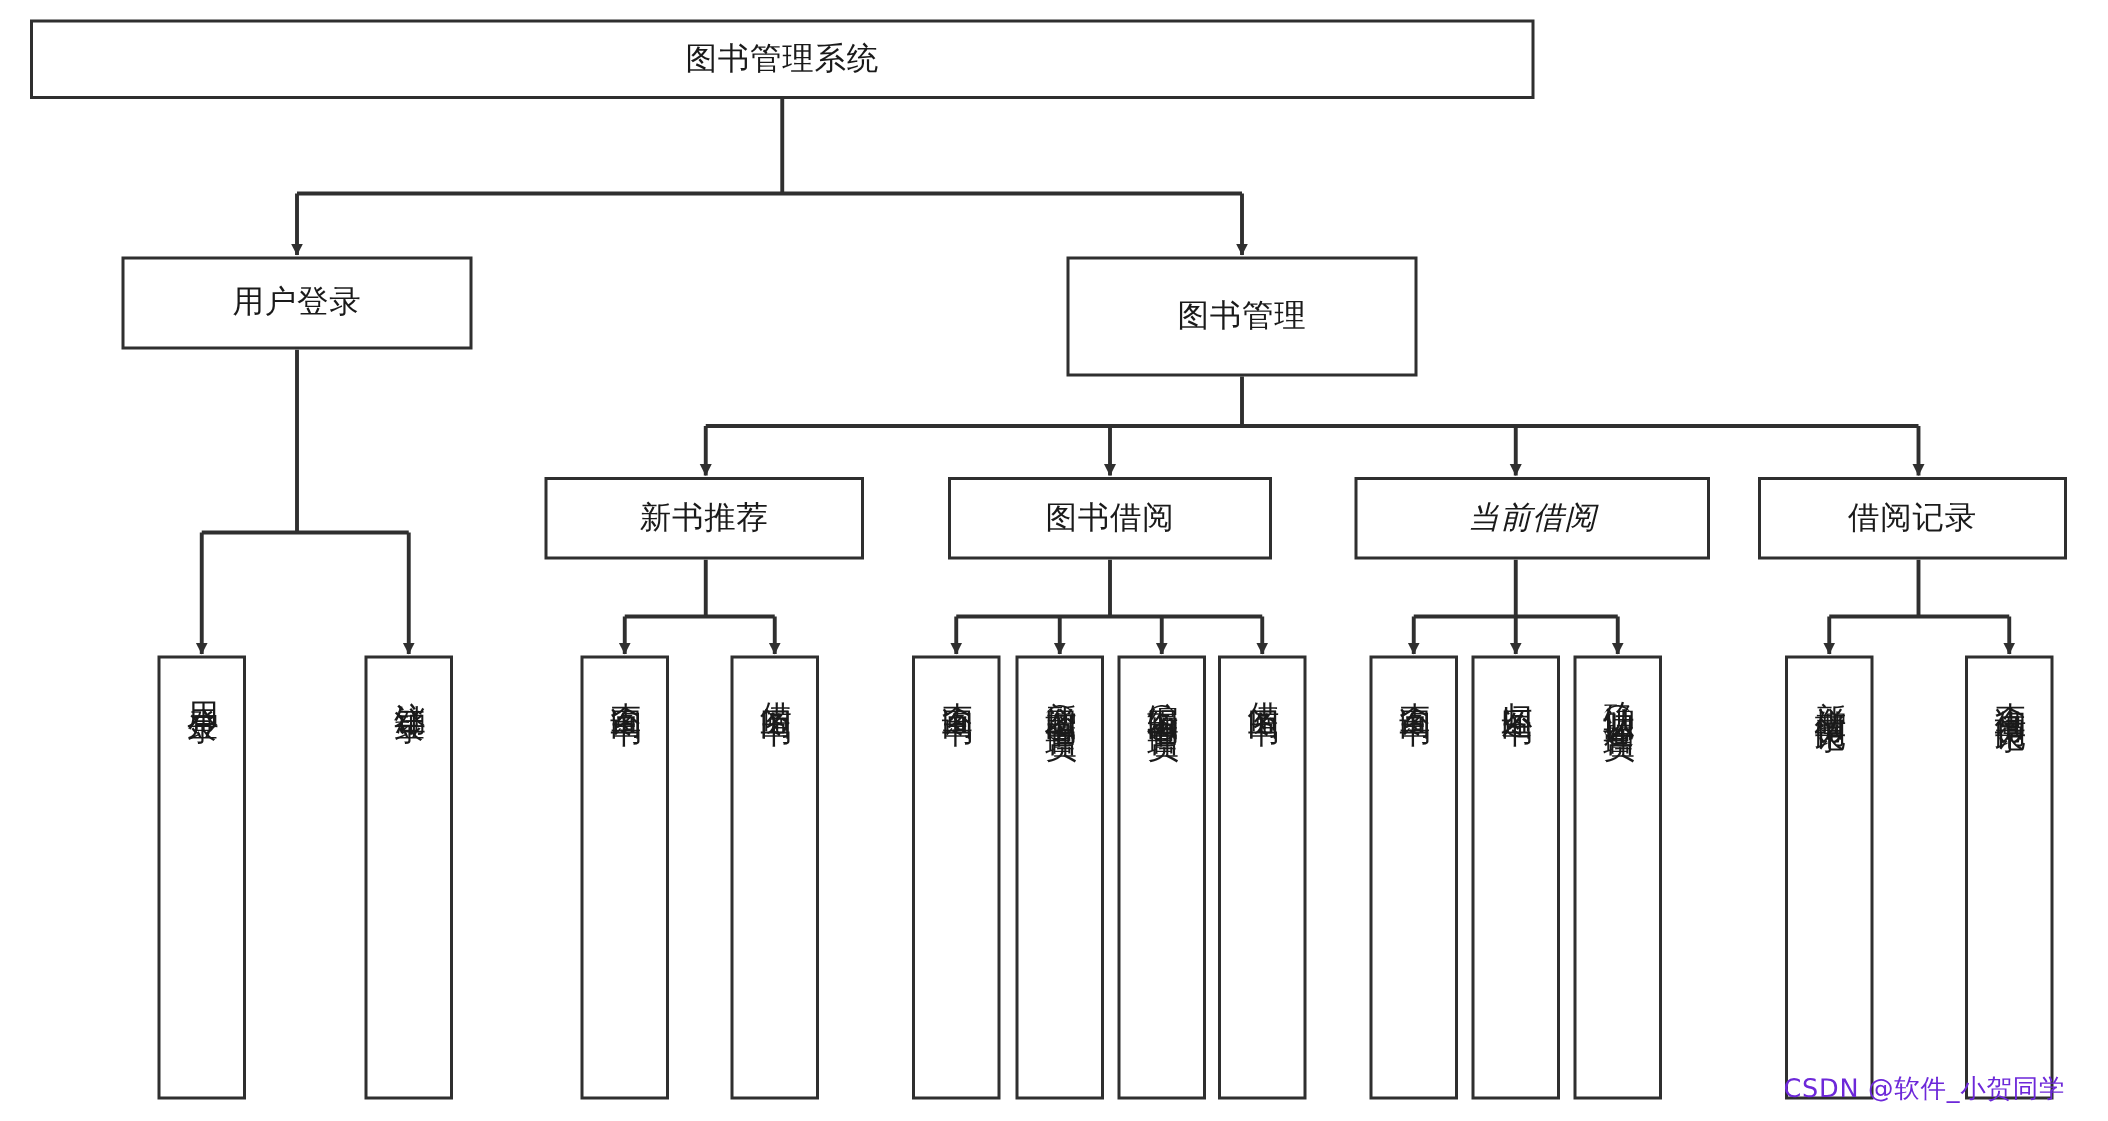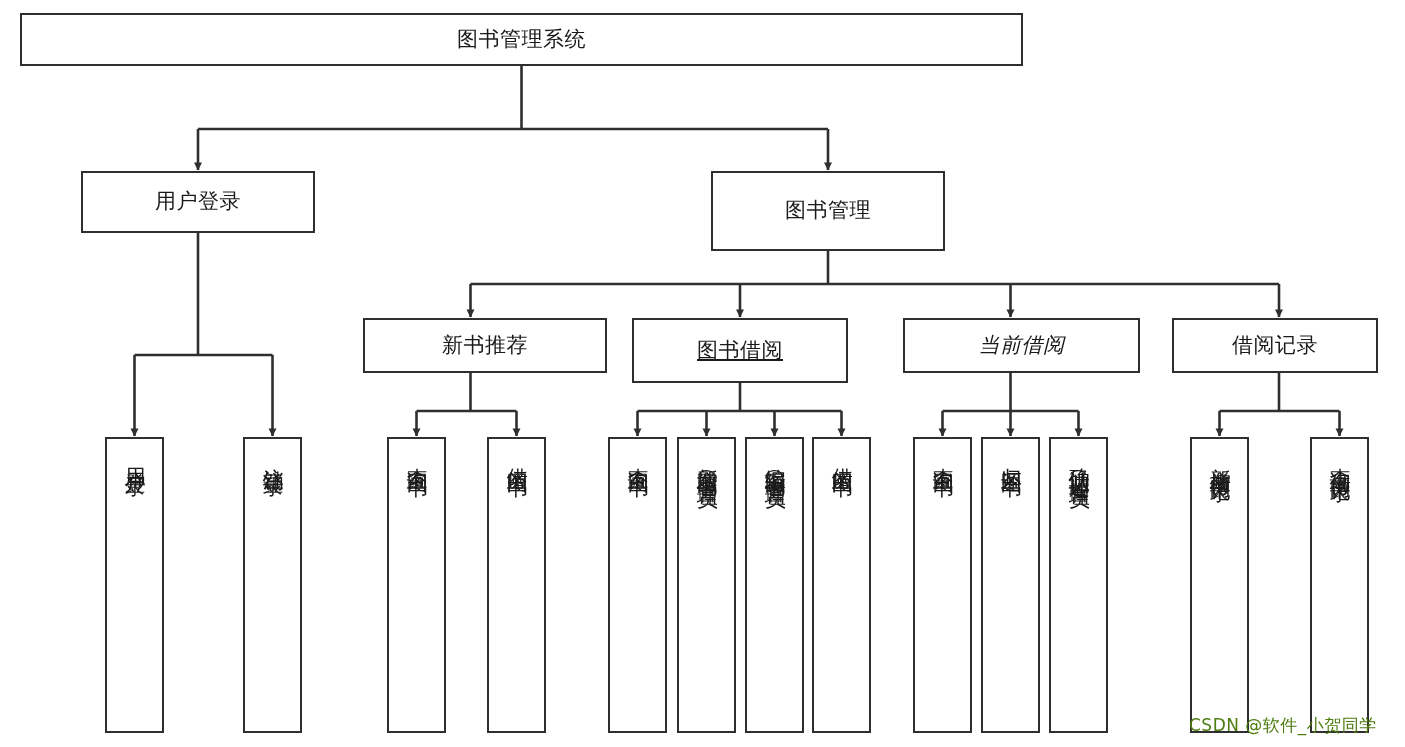--- a/index.html
+++ b/index.html
@@ -53,21 +53,21 @@
   }
   .node.vertical .label {
     writing-mode: vertical-rl;
     text-orientation: upright;
     font-size: 21px;
     letter-spacing: 3px;
     white-space: nowrap;
   }
   #watermark {
     position: absolute;
-    color: #4d7c0f;
+    color: #6d28d9;
     font-size: 17px;
     white-space: nowrap;
     letter-spacing: 0.5px;
     left: 1189px;
     top: 714px;
   }
 </style>
 </head>
 <body>
 
@@ -119,24 +119,24 @@
   <div id="node-layer">
       <div class="node horizontal" style="left: 20px; top: 13px; width: 1003px; height: 53px;">
         <span class="label">图书管理系统</span>
       </div>
       <div class="node horizontal" style="left: 81px; top: 171px; width: 234px; height: 62px;">
         <span class="label">用户登录</span>
       </div>
       <div class="node horizontal" style="left: 711px; top: 171px; width: 234px; height: 80px;">
         <span class="label">图书管理</span>
       </div>
-      <div class="node horizontal" style="left: 363px; top: 318px; width: 244px; height: 55px;">
+      <div class="node horizontal" style="left: 363px; top: 318px; width: 213px; height: 55px;">
         <span class="label">新书推荐</span>
       </div>
-      <div class="node horizontal" style="left: 632px; top: 318px; width: 216px; height: 65px; text-decoration: underline;">
+      <div class="node horizontal" style="left: 632px; top: 318px; width: 216px; height: 55px;">
         <span class="label">图书借阅</span>
       </div>
       <div class="node horizontal" style="left: 903px; top: 318px; width: 237px; height: 55px; font-style: italic;">
         <span class="label">当前借阅</span>
       </div>
       <div class="node horizontal" style="left: 1172px; top: 318px; width: 206px; height: 55px;">
         <span class="label">借阅记录</span>
       </div>
       <div class="node vertical" style="left: 105px; top: 437px; width: 59px; height: 296px;">
         <span class="label">用户登录</span>

